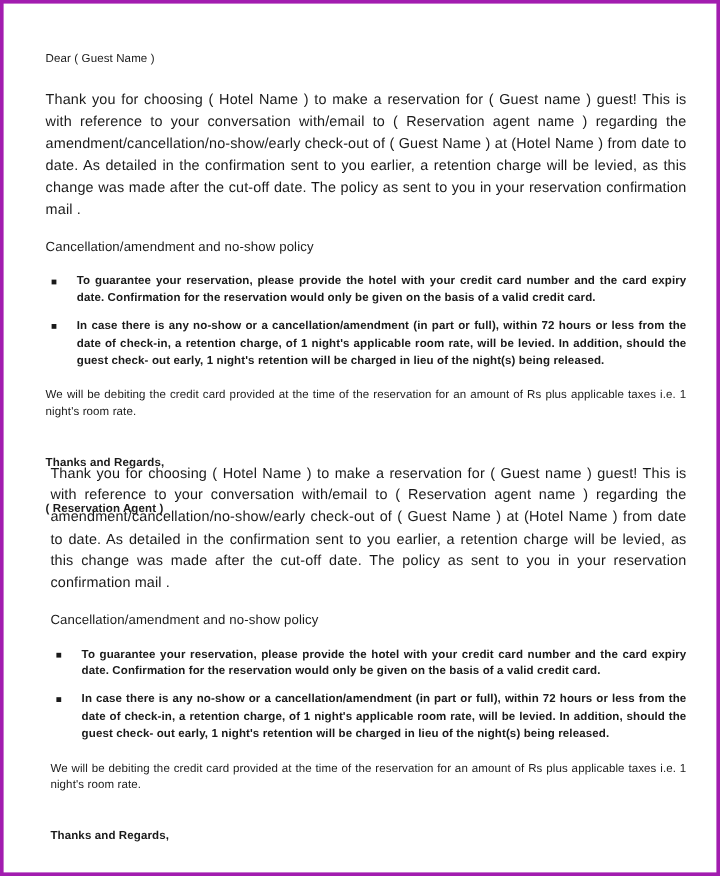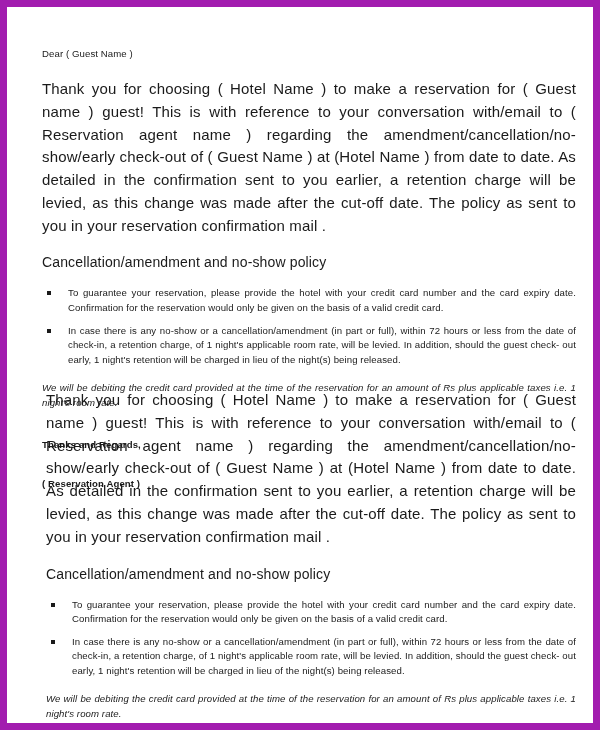--- a/index.html
+++ b/index.html
@@ -13,21 +13,21 @@
     font-family: "Liberation Sans", sans-serif;
     color: #1a1a1a;
     -webkit-font-smoothing: antialiased;
   }
   .page {
     position: relative;
     box-sizing: border-box;
     width: 600px;
     height: 730px;
     background: #ffffff;
-    border: 7px solid #a21caf;
+    border: 3px solid #a21caf;
     overflow: hidden;
   }
 
   .letter {
     position: absolute;
     box-sizing: border-box;
   }
   .letter-1 {
     left: 35px;
     top: 40px;
@@ -40,38 +40,39 @@
   }
 
   .salutation {
     font-size: 9.6px;
     line-height: 1.45;
     margin: 0 0 17px 0;
     letter-spacing: 0.01em;
   }
 
   .para {
-    font-size: 15px;
+    font-size: 12px;
     line-height: 1.52;
     text-align: justify;
     margin: 0;
     letter-spacing: 0.01em;
   }
 
   .policy-heading {
-    font-size: 14px;
+    font-size: 11px;
     line-height: 1.5;
     margin: 15px 0 0 0;
     letter-spacing: 0.01em;
   }
 
   .bullets {
     list-style: none;
     margin: 13px 0 0 0;
     padding: 0;
+    font-weight: bold;
   }
   .bullet-item {
     position: relative;
     padding-left: 26px;
     font-size: 9.6px;
     line-height: 1.52;
     text-align: justify;
     margin-bottom: 8px;
     letter-spacing: 0.01em;
   }
@@ -85,21 +86,20 @@
     background: #1a1a1a;
     display: block;
   }
 
   .closing-para {
     font-size: 9.6px;
     line-height: 1.52;
     text-align: justify;
     margin: 14px 0 0 0;
     letter-spacing: 0.01em;
-    font-style: italic;
   }
 
   .signoff {
     font-size: 9.6px;
     line-height: 1.5;
     margin: 27px 0 0 0;
     letter-spacing: 0.01em;
     font-weight: bold;
   }
   .signature {

